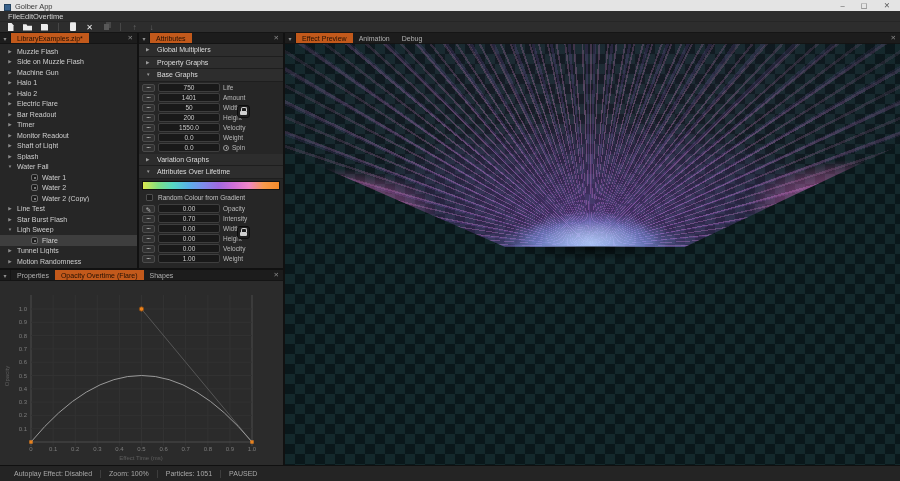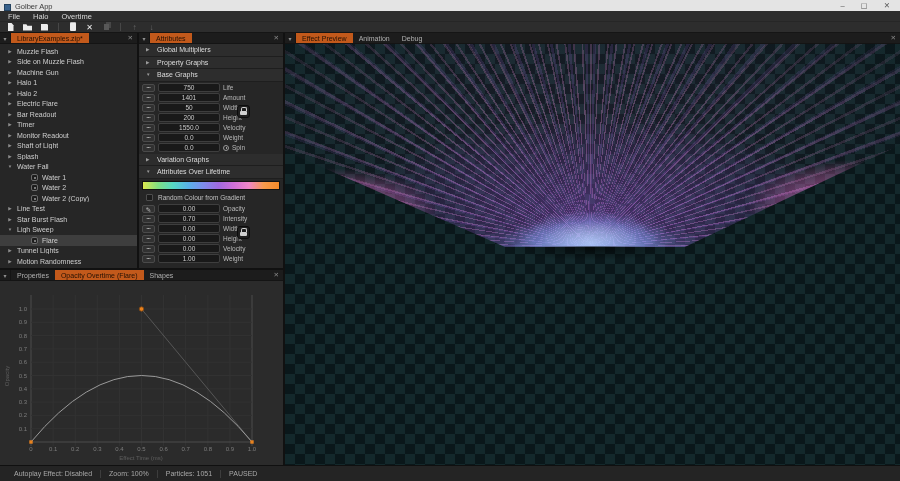--- a/index.html
+++ b/index.html
@@ -6,21 +6,21 @@
   html,body { width:900px; height:481px; overflow:hidden; }
   body { background:#161616; font-family:"Liberation Sans","DejaVu Sans",sans-serif; color:#ccc; position:relative; }
 
   
   .titlebar { height:11px; background:#e4e4e4; display:flex; align-items:flex-end; padding:0 4px; color:#3a3a3a; font-size:7.5px; }
   .app-icon { width:7px; height:7px; background:#38618c; border:1px solid #24425f; margin-right:4px; }
   .win-controls { margin-left:auto; display:flex; gap:16px; padding-right:6px; color:#555; font-size:7.5px; line-height:11px; }
   .win-controls span { cursor:default; }
 
   
-  .menubar { height:11px; background:#2d2d2d; display:flex; align-items:center; gap:13px; padding:0 8px; font-size:7.5px; color:#d8d8d8; border-bottom:1px solid #262626; }
+  .menubar { height:11px; background:#2d2d2d; display:flex; align-items:center; padding:0 8px; font-size:7.5px; color:#d8d8d8; border-bottom:1px solid #262626; }
 
   
   .toolbar { height:11px; background:#2d2d2d; display:flex; align-items:center; gap:6px; padding:0 5px; border-bottom:1px solid #151515; }
   .tb-btn { width:11px; height:11px; display:flex; align-items:center; justify-content:center; }
   .tb-sep { width:1px; height:8px; background:#474747; margin:0 2px; }
   .dim { opacity:.4; }
   .icon-new-file-icon::before { content:""; width:6px; height:8px; background:#ececec; clip-path:polygon(0 0,68% 0,100% 28%,100% 100%,0 100%); }
   .icon-open-file-icon::before { content:""; width:9px; height:7px; background:#ececec; clip-path:polygon(0 12%,38% 12%,48% 32%,100% 32%,100% 100%,0 100%); }
   .icon-save-file-icon::before { content:""; width:7px; height:7px; background:#ececec; clip-path:polygon(0 0,82% 0,100% 18%,100% 100%,0 100%); }
   .icon-paste-icon::before { content:""; width:6px; height:8px; background:#ececec; border-radius:1px; box-shadow:0 -1px 0 #bbb; }
@@ -124,21 +124,21 @@
   <span>Golber App</span>
   <span class="win-controls">
     <span>–</span>
     <span>▢</span>
     <span>✕</span>
   </span>
 </div>
 
 <div class="menubar" id="menubar-items">
     <span class="menu-item">File</span>
-    <span class="menu-item">Halo</span>
+    <span class="menu-item">Edit</span>
     <span class="menu-item">Overtime</span>
   </div>
 
 <div class="toolbar" id="toolbar">
     <div class="tb-btn icon-new-file-icon"></div>
     <div class="tb-btn icon-open-file-icon"></div>
     <div class="tb-btn icon-save-file-icon"></div>
     <div class="tb-sep"></div>
     <div class="tb-btn icon-paste-icon"></div>
     <div class="tb-btn icon-delete-icon"></div>

